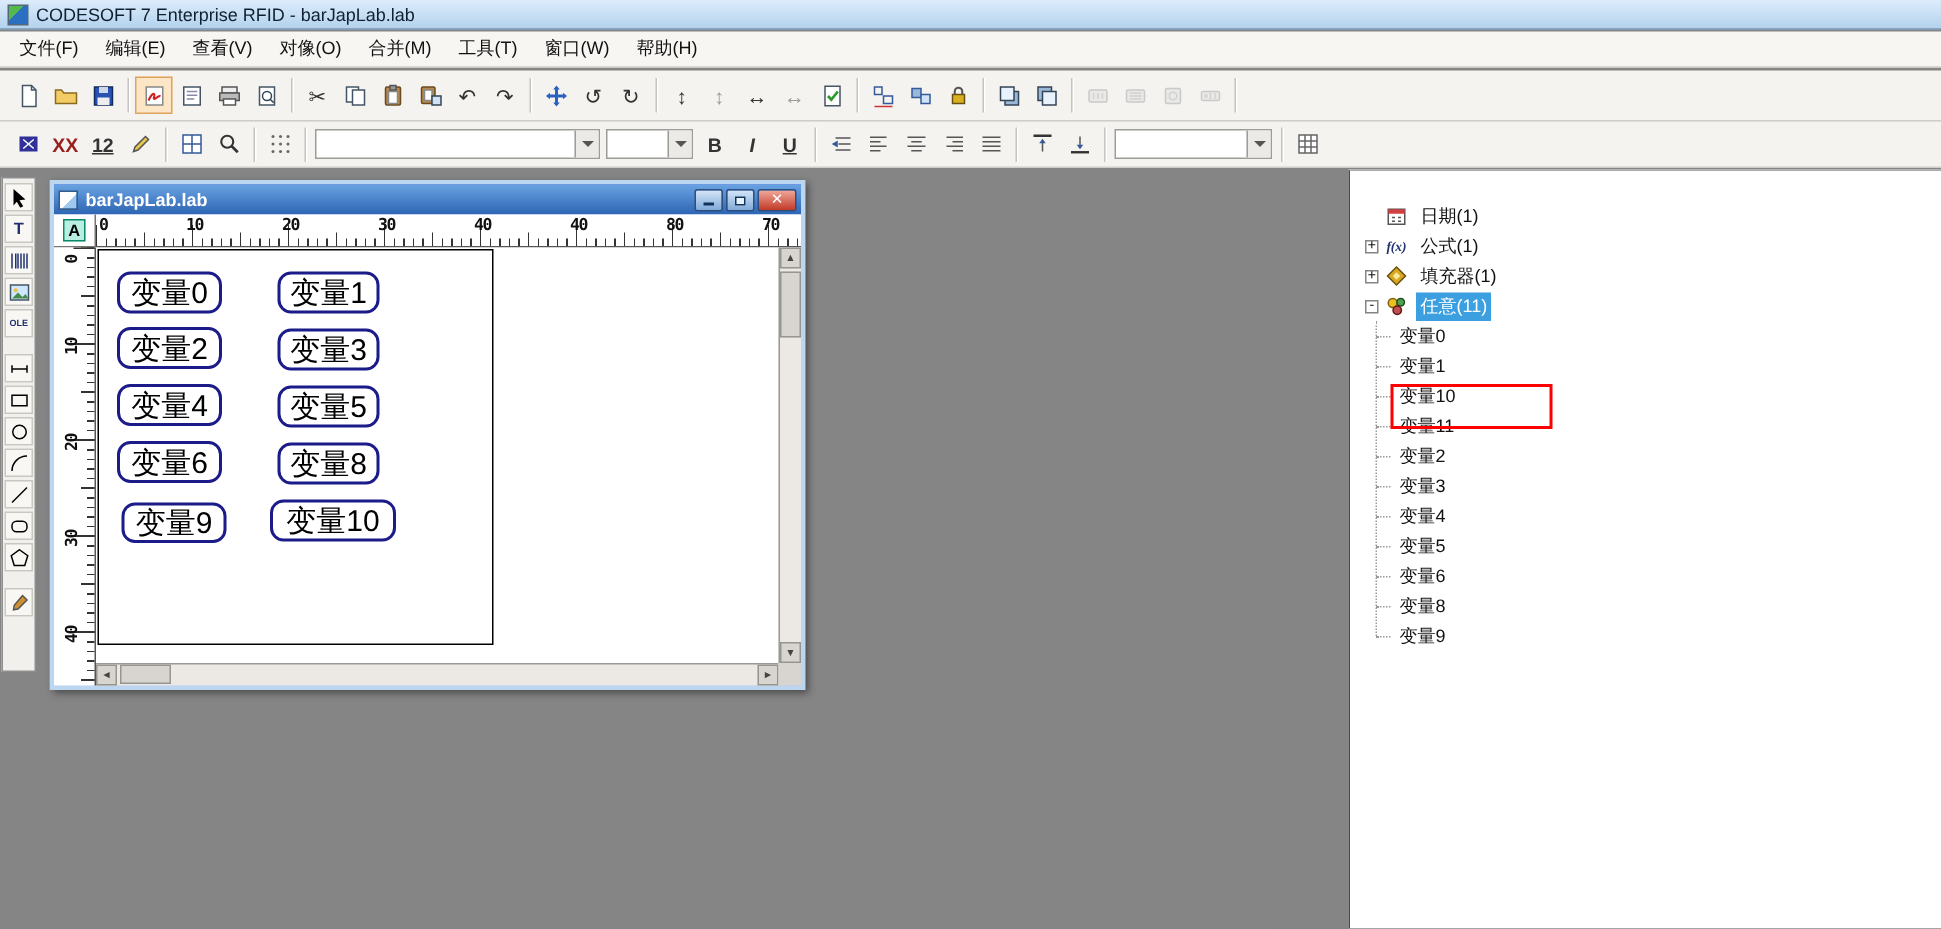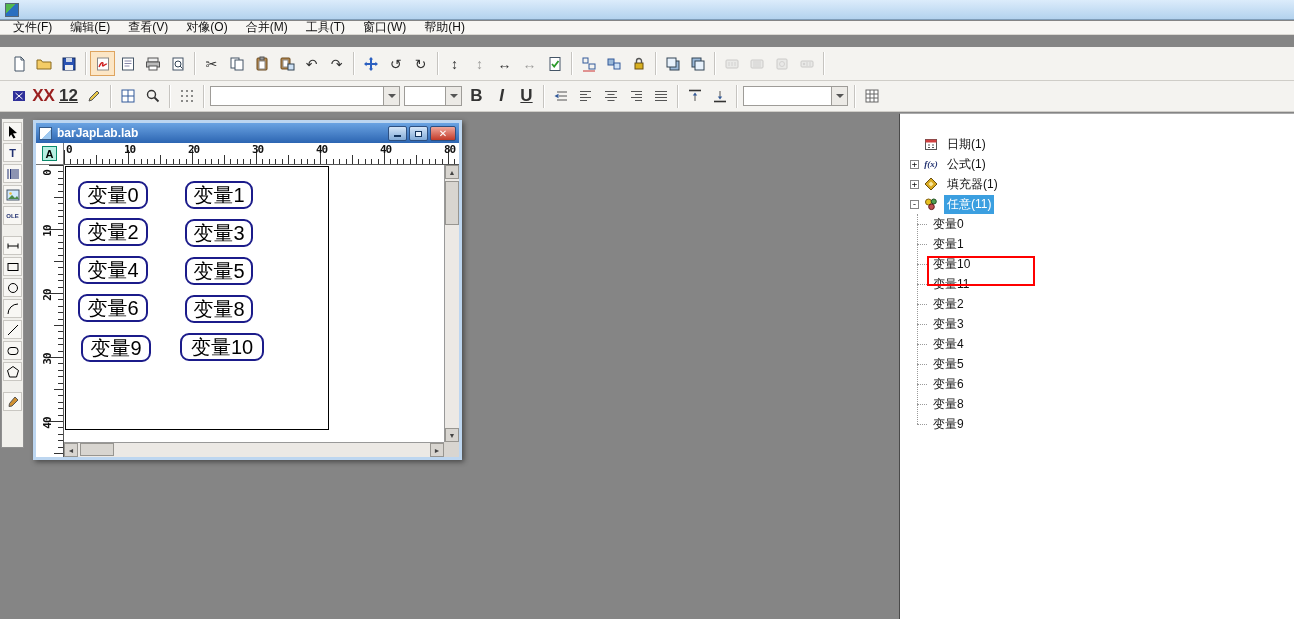--- a/index.html
+++ b/index.html
@@ -9,21 +9,21 @@
 
   
   .titlebar { position:absolute; left:0; top:0; right:0; height:20px;
     background:linear-gradient(#dcecfb,#b3d2ee); border-bottom:1px solid #7f9db9;
     display:flex; align-items:center; padding:0 5px; }
   .app-icon { width:14px; height:14px; margin-right:5px; border:1px solid #567;
     background:linear-gradient(135deg,#53b84e 0 40%,#2a6fc0 40% 100%); }
   .titlebar .t { font-size:12px; color:#102030; }
 
   
-  .menubar { position:absolute; left:0; top:21px; right:0; height:14px; background:#f7f6f3;
+  .menubar { position:absolute; left:0; top:21px; right:0; height:24px; background:#f7f6f3;
     border-bottom:1px solid #d9d7d2; display:flex; align-items:center; padding-left:4px; }
   .menu-item { padding:4px 9px; color:#111; }
 
   
   .toolbar { position:absolute; left:0; right:0; background:#f4f3f0;
     border-bottom:1px solid #cfcdc8; display:flex; align-items:center; padding-left:6px; }
   .toolbar1 { top:47px; height:34px; }
   .toolbar2 { top:81px; height:31px; }
   .tb { width:25px; height:25px; flex:none; display:flex; align-items:center;
     justify-content:center; border:1px solid transparent; color:#333; font-size:14px; }
@@ -32,37 +32,37 @@
   .tsep { width:1px; height:23px; background:#c6c4c0; box-shadow:1px 0 0 #fff;
     margin:0 4px; flex:none; }
   .ic { width:16px; height:16px; }
   .g { font-size:14px; line-height:1; }
   .combo { height:20px; background:#fff; border:1px solid #9e9c98; display:flex;
     align-items:center; flex:none; margin:0 2px; }
   .combo .val { flex:1; padding:0 4px; font-size:11px; color:#222; }
   .combo .arrowbtn { width:16px; height:18px; background:#eceae6;
     border-left:1px solid #9e9c98; display:flex; align-items:center; justify-content:center; }
   .dn { width:0; height:0; border:4px solid transparent; border-top-color:#555; margin-top:4px; }
-  .txtbtn { font-weight:bold; font-size:17px; }
+  .txtbtn { font-weight:bold; font-size:13px; }
 
   
   .palette { position:absolute; left:1px; top:118px; width:23px; height:330px;
     background:#f1f0ec; border:1px solid #8f8f8f; display:flex; flex-direction:column;
     align-items:center; padding-top:3px; gap:2px; z-index:5; }
   .pbtn { width:19px; height:19px; flex:none; background:#f8f7f4; border:1px solid #c9c7c2;
     display:flex; align-items:center; justify-content:center; font-size:11px; font-weight:bold; }
   .psep { height:7px; flex:none; }
   .pic { width:14px; height:14px; }
   .ole-t { font-size:6px; font-weight:bold; color:#203070; letter-spacing:0; }
 
   
   .mdi { position:absolute; left:0; top:113px; width:898px; bottom:0; background:#858585; }
 
   
-  .docwin { position:absolute; left:33px; top:120px; width:429px; height:340px;
+  .docwin { position:absolute; left:33px; top:120px; width:504px; height:340px;
     border:3px solid #bdd6f0; background:#1d4ed8; box-shadow:2px 2px 5px rgba(0,0,0,.45); z-index:4; }
   .doc-titlebar { height:20px; background:linear-gradient(#6aa3e2,#2c65b2);
     display:flex; align-items:center; padding:0 3px; color:#fff; font-weight:bold; }
   .doc-icon { width:13px; height:13px; background:#fff; border:1px solid #345a8a;
     margin-right:5px; background:linear-gradient(135deg,#fff 55%,#9ec8f0 55%); }
   .doc-btns { margin-left:auto; display:flex; gap:2px; }
   .wbtn { width:19px; height:15px; border:1px solid #2d4f80; border-radius:2px;
     background:linear-gradient(#d4e5f8,#82abd8); display:flex; align-items:flex-end;
     justify-content:center; color:#13335c; font-size:9px; font-weight:bold; }
   .wbtn .minbar { width:7px; height:2px; background:#13335c; margin-bottom:3px; }
@@ -120,20 +120,21 @@
   .crow::before { content:""; position:absolute; left:7px; top:10px; width:10px; border-top:1px dotted #9a9a9a; }
   .redbox { position:absolute; left:27px; top:142px; width:108px; height:30px;
     border:2px solid #ff0000; z-index:20; pointer-events:none; }
   .fx { font:italic bold 9px "Liberation Serif","DejaVu Serif",serif; color:#203070; }
 </style>
 </head>
 <body>
 
 <div class="titlebar">
   <span class="app-icon"></span>
+  <span class="t">CODESOFT 7 Enterprise RFID - barJapLab.lab</span>
 </div>
 
 <div class="menubar">
   <span class="menu-item">文件(F)</span>
   <span class="menu-item">编辑(E)</span>
   <span class="menu-item">查看(V)</span>
   <span class="menu-item">对像(O)</span>
   <span class="menu-item">合并(M)</span>
   <span class="menu-item">工具(T)</span>
   <span class="menu-item">窗口(W)</span>

